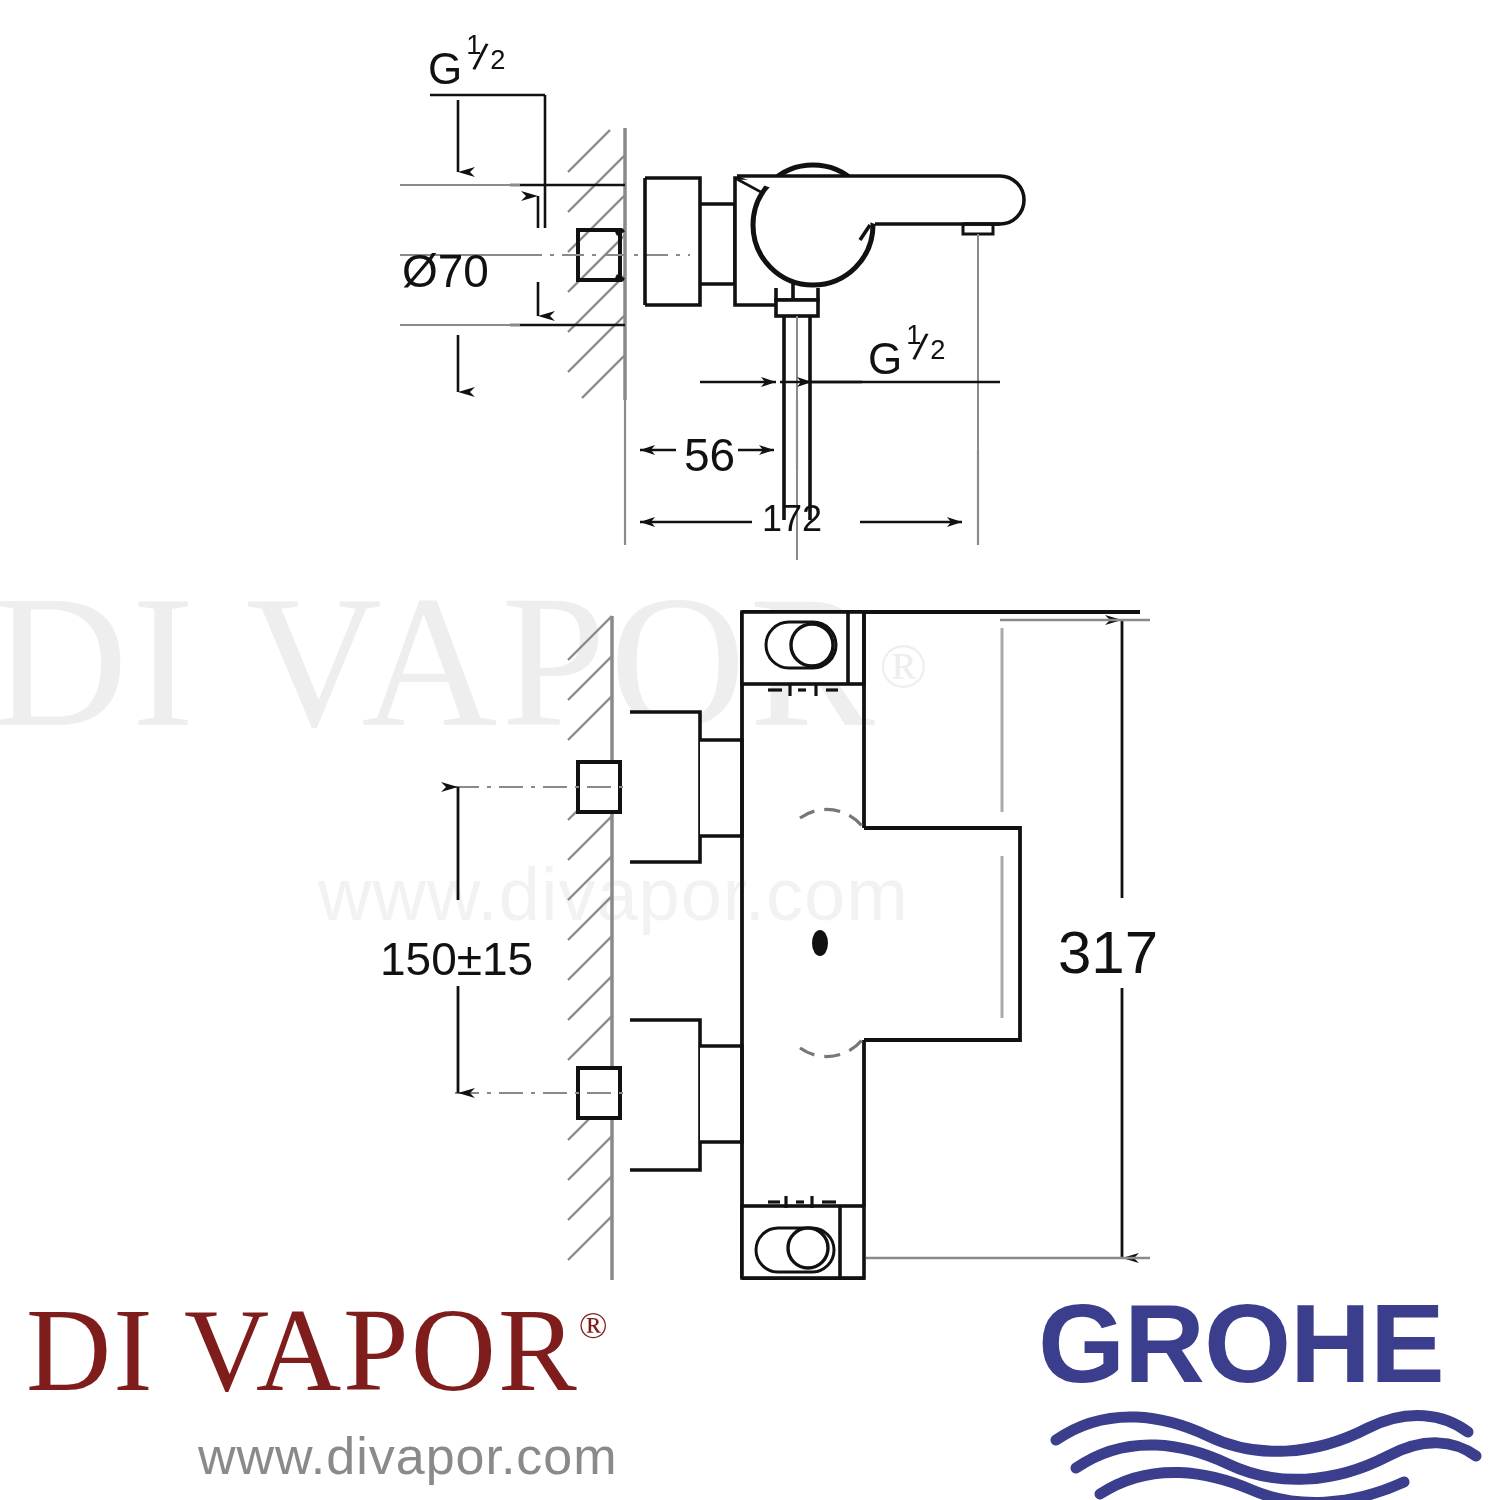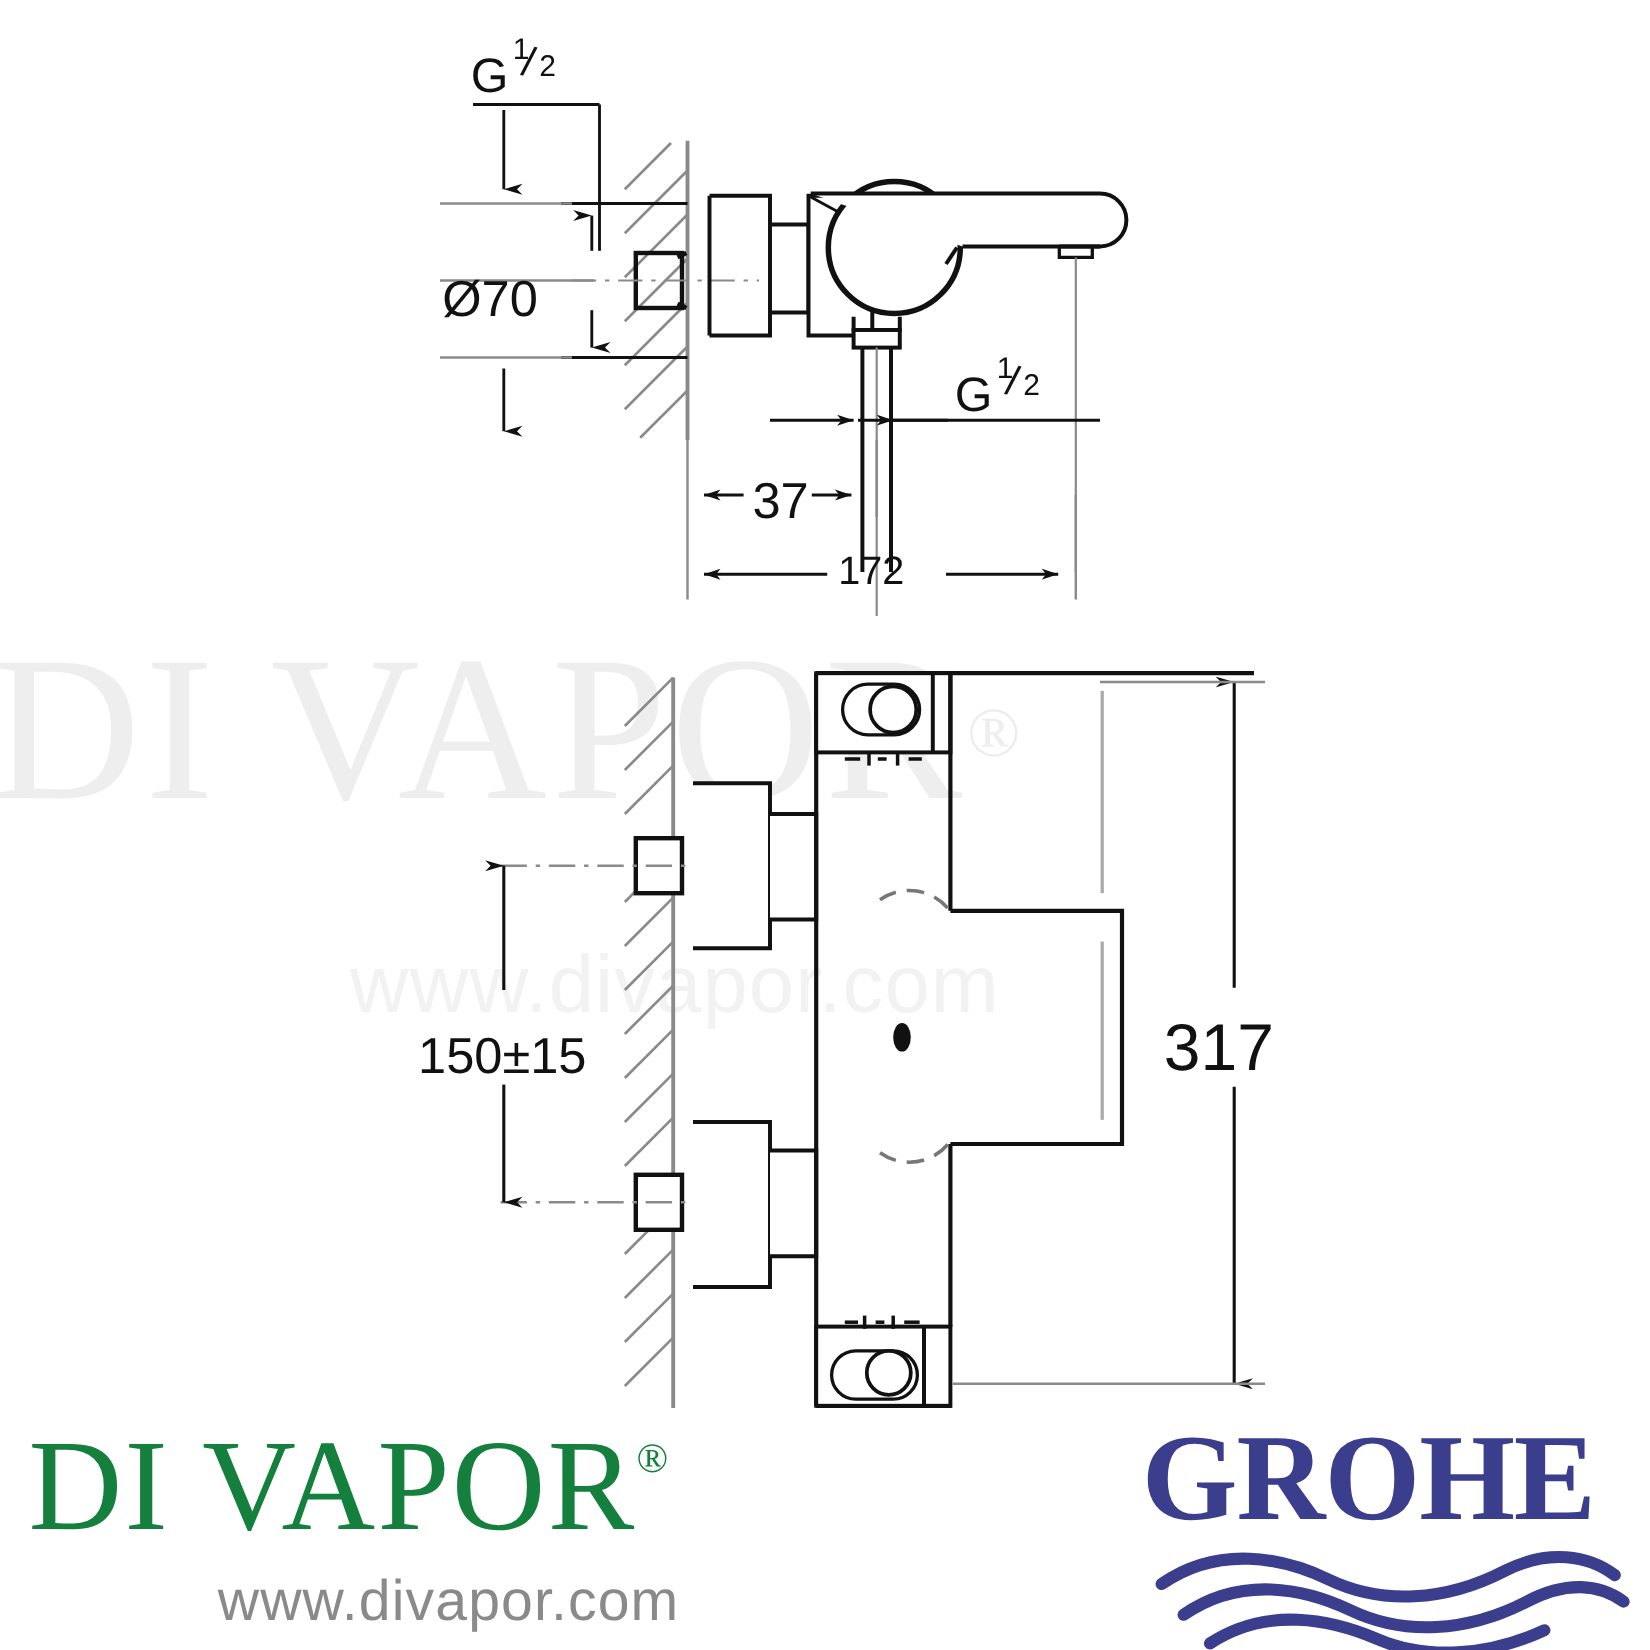--- a/index.html
+++ b/index.html
@@ -50,21 +50,21 @@
     font-size:118px;line-height:1;color:#555657;letter-spacing:2px;white-space:nowrap;
   }
   .brand-left .name .reg{font-size:38px;vertical-align:52px;letter-spacing:0;}
   .brand-left .url{
     margin-top:16px;margin-left:172px;
     font-family:"Liberation Sans", sans-serif;
     font-size:52px;color:#8a8a8a;letter-spacing:1px;white-space:nowrap;
   }
   .brand-right{position:absolute;left:1038px;top:1288px;width:450px;}
   .brand-right .gname{
-    font-family:Liberation Serif, serif;
+    font-family:Liberation Sans, sans-serif;
     font-weight:bold;font-size:112px;line-height:1;
     letter-spacing:-1px;white-space:nowrap;
   }
   .brand-right .waves{margin-top:6px;}
 </style>
 </head>
 <body>
 
 <div id="root">
 
@@ -283,27 +283,27 @@
   <div class="dim dim-g1">
     <span>G</span><span class="frac"><span class="n">1</span><span class="s">/</span><span class="d">2</span></span>
   </div>
 
   <div class="dim dim-d70">Ø70</div>
 
   <div class="dim dim-g2">
     <span>G</span><span class="frac"><span class="n">1</span><span class="s">/</span><span class="d">2</span></span>
   </div>
 
-  <div class="dim dim-85">37</div>
+  <div class="dim dim-85">56</div>
   <div class="dim dim-172">172</div>
   <div class="dim dim-150">150±15</div>
   <div class="dim dim-317">317</div>
 
   <div class="brand-left">
-    <div class="name" style="color: #15803d; font-family: Liberation Serif, serif;"><span>DI VAPOR</span><span class="reg">®</span></div>
+    <div class="name" style="color: #7f1d1d; font-family: Liberation Serif, serif;"><span>DI VAPOR</span><span class="reg">®</span></div>
     <div class="url" style="color: rgb(138, 138, 138);">www.divapor.com</div>
   </div>
 
   <div class="brand-right">
     <div class="gname" id="grohe-name" style="color: rgb(58, 62, 140);">GROHE</div>
     <svg class="waves" width="446" height="96" viewBox="0 0 446 96">
       <g id="grohe-waves" fill="none" stroke-width="11" stroke-linecap="round" stroke="#3a3e8c">
         <path d="M18 34 C70 -2 128 10 170 30 C218 53 276 50 330 22 C370 2 406 8 430 26"></path>
         <path d="M38 62 C90 26 148 38 190 58 C238 81 296 78 350 50 C386 31 416 34 438 50"></path>
         <path d="M62 88 C114 54 172 66 214 84 C258 103 314 100 366 76"></path>

